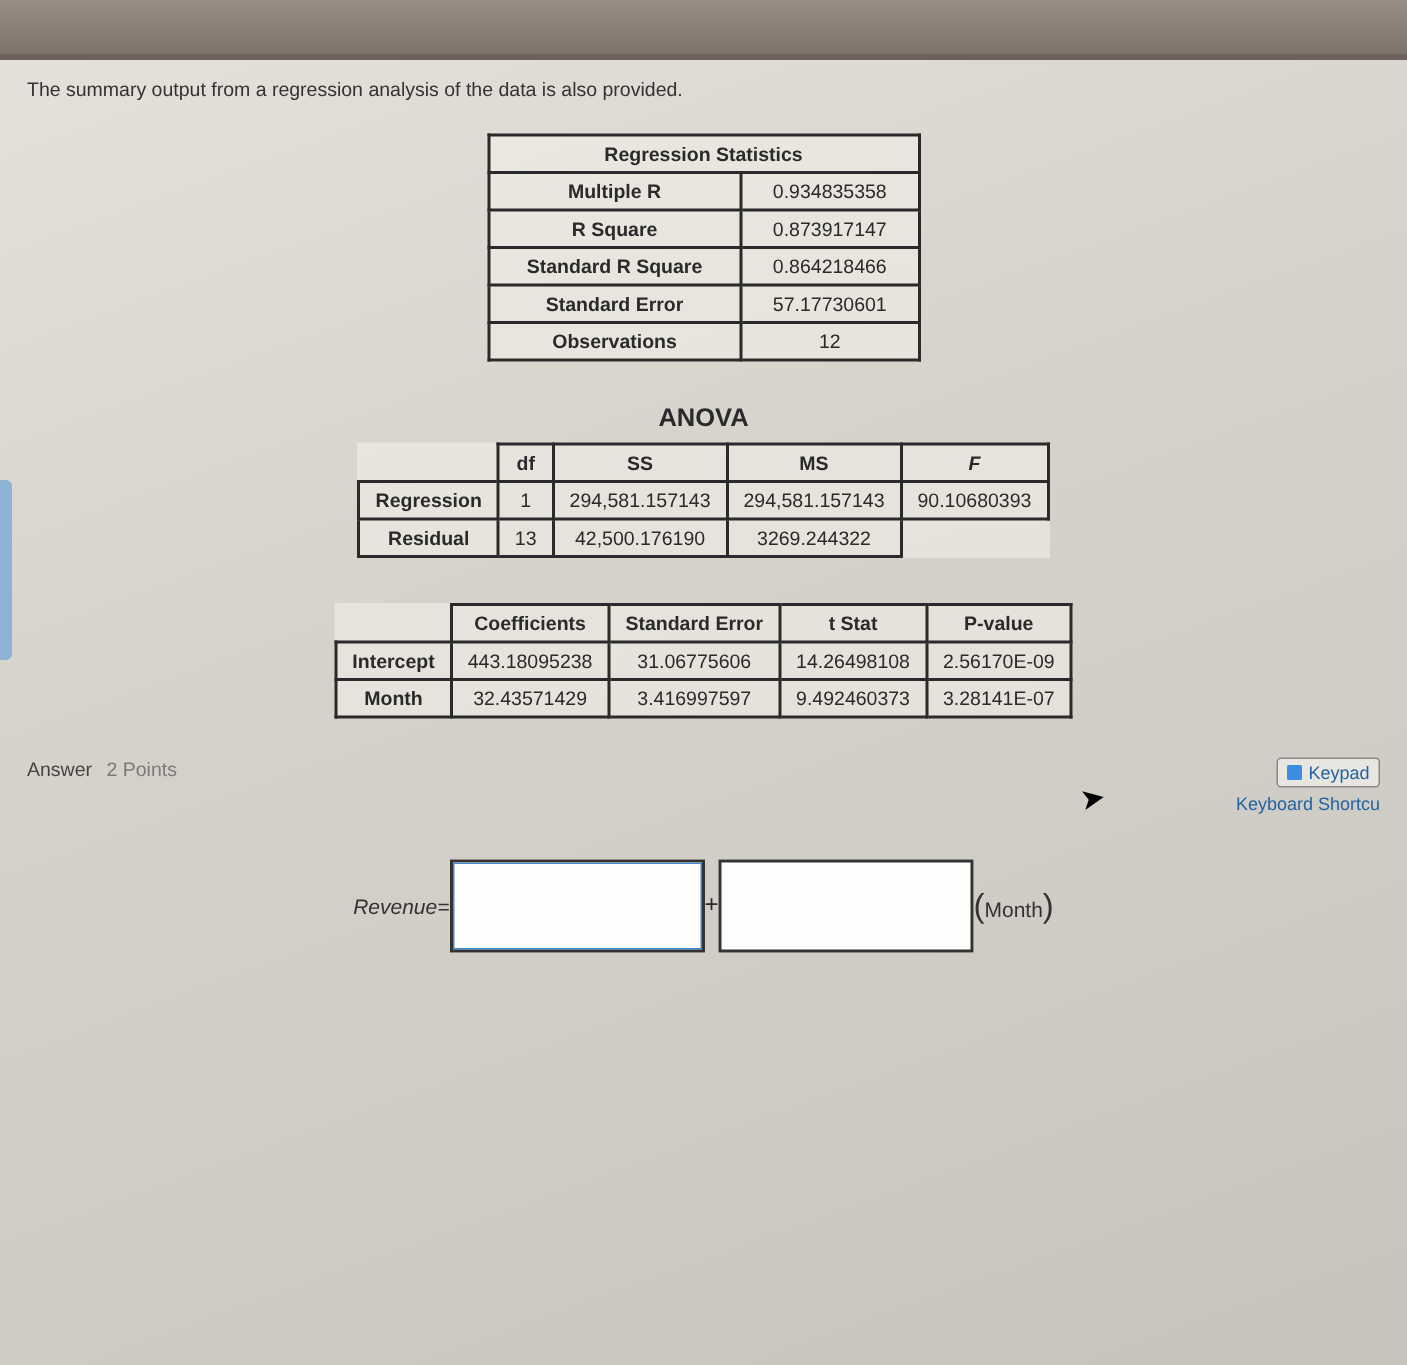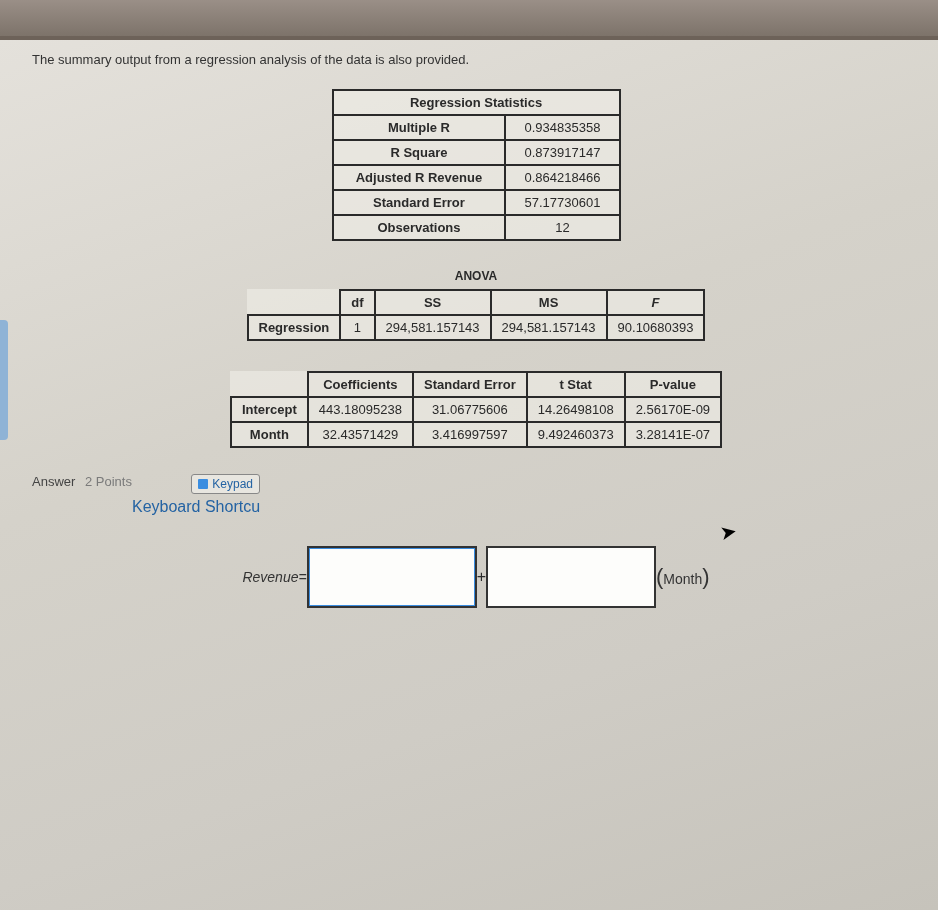--- a/index.html
+++ b/index.html
@@ -11,21 +11,21 @@
   overflow: hidden;
   position: relative;
   color: #2a2a2a;
 }
 .topbar {
   height: 40px;
   background: linear-gradient(#9a8f87, #7d736a);
   border-bottom: 4px solid #6d6259;
 }
 .page {
-  padding: 12px 18px 0 32px;
+  padding: 12px 18px 0 18px;
   background: linear-gradient(160deg, #e4e1db 0%, #d5d2ca 40%, #cfccc5 70%, #c6c3bb 100%);
   height: 870px;
   position: relative;
 }
 .side-hint {
   position: absolute;
   left: 0; top: 280px;
   width: 8px; height: 120px;
   background: #8fb3d6;
   border-radius: 0 4px 4px 0;
@@ -42,40 +42,40 @@
 th, td {
   border: 2px solid #2a2a2a;
   padding: 4px 10px;
   font-size: 13px;
   text-align: center;
 }
 .reg-stats { margin: 16px auto 28px auto; width: 289px; }
 .reg-stats th.head { font-weight: bold; text-align: center; }
 .reg-stats td.lbl { font-weight: bold; text-align:center; }
 .anova-wrap { text-align:center; margin-bottom: 30px; }
-.anova-title { font-weight: bold; font-size: 12px; margin-bottom: 6px; }
+.anova-title { font-weight: bold; font-size: 17px; margin-bottom: 6px; }
 .anova { margin: 0 auto; }
 .anova th { font-weight: bold; font-style: normal; }
 .anova .ital { font-style: italic; }
 .anova td.lbl { font-weight: bold; }
 .noborder { border: none !important; background: transparent; }
 .coef { margin: 0 auto 26px auto; }
 .coef th { font-weight: bold; }
 .coef td.lbl { font-weight: bold; }
 .step {
   font-size: 13px;
   color: #333;
   margin-bottom: 34px;
 }
 .step b { font-weight: bold; }
 .step .ital { font-style: italic; }
 .sub { font-size: 10px; vertical-align: sub; }
 .answer-row {
   display:flex;
-  justify-content: flex-start;
+  justify-content: space-between;
   align-items: flex-start;
   margin-bottom: 30px;
 }
 .answer-label { font-size: 13px; color: #444; }
 .answer-label .pts { color: #7a7a7a; margin-left: 6px; }
 .keypad-box { text-align: right; font-size: 12px; }
 .keypad-btn {
   display:inline-flex; align-items:center; gap:4px;
   border: 1px solid #888;
   border-radius: 3px;
@@ -84,21 +84,21 @@
   color: #2463a3;
   font-size: 12px;
   cursor: pointer;
 }
 .keypad-btn .sq {
   width: 10px; height: 10px;
   background: #3a8de0;
   border-radius: 1px;
   display:inline-block;
 }
-.kb-shortcut { color: #2463a3; font-size: 16px; margin-top: 4px; }
+.kb-shortcut { color: #2463a3; font-size: 12px; margin-top: 4px; }
 .equation {
   display:flex;
   align-items:center;
   justify-content:center;
   font-size: 14px;
 }
 .eq-label { font-style: italic; color: #333; }
 .eq-input {
   width: 170px; height: 62px;
   border: 2px solid #333;
@@ -135,21 +135,21 @@
         </tr>
     <tr>
           <td class="lbl">Multiple R</td>
           <td>0.934835358</td>
         </tr>
     <tr>
           <td class="lbl">R Square</td>
           <td>0.873917147</td>
         </tr>
     <tr>
-          <td class="lbl">Adjusted R Revenue</td>
+          <td class="lbl">Standard R Square</td>
           <td>0.864218466</td>
         </tr>
     <tr>
           <td class="lbl">Standard Error</td>
           <td>57.17730601</td>
         </tr>
     <tr>
           <td class="lbl">Observations</td>
           <td>12</td>
         </tr>
@@ -167,20 +167,27 @@
         <th>MS</th>
         <th class="ital">F</th>
       </tr>
       <tr>
         <td class="lbl">Regression</td>
         <td>1</td>
         <td>294,581.157143</td>
         <td>294,581.157143</td>
         <td>90.10680393</td>
       </tr>
+      <tr>
+        <td class="lbl">Residual</td>
+        <td>13</td>
+        <td>42,500.176190</td>
+        <td>3269.244322</td>
+        <td class="noborder"></td>
+      </tr>
     </tbody>
       </table>
   </div>
 
   <span class="cursor-icon" style="left:720px; top:480px;">➤</span>
 
   <table class="coef">
     <tbody>
         <tr>
       <td class="noborder"></td>

